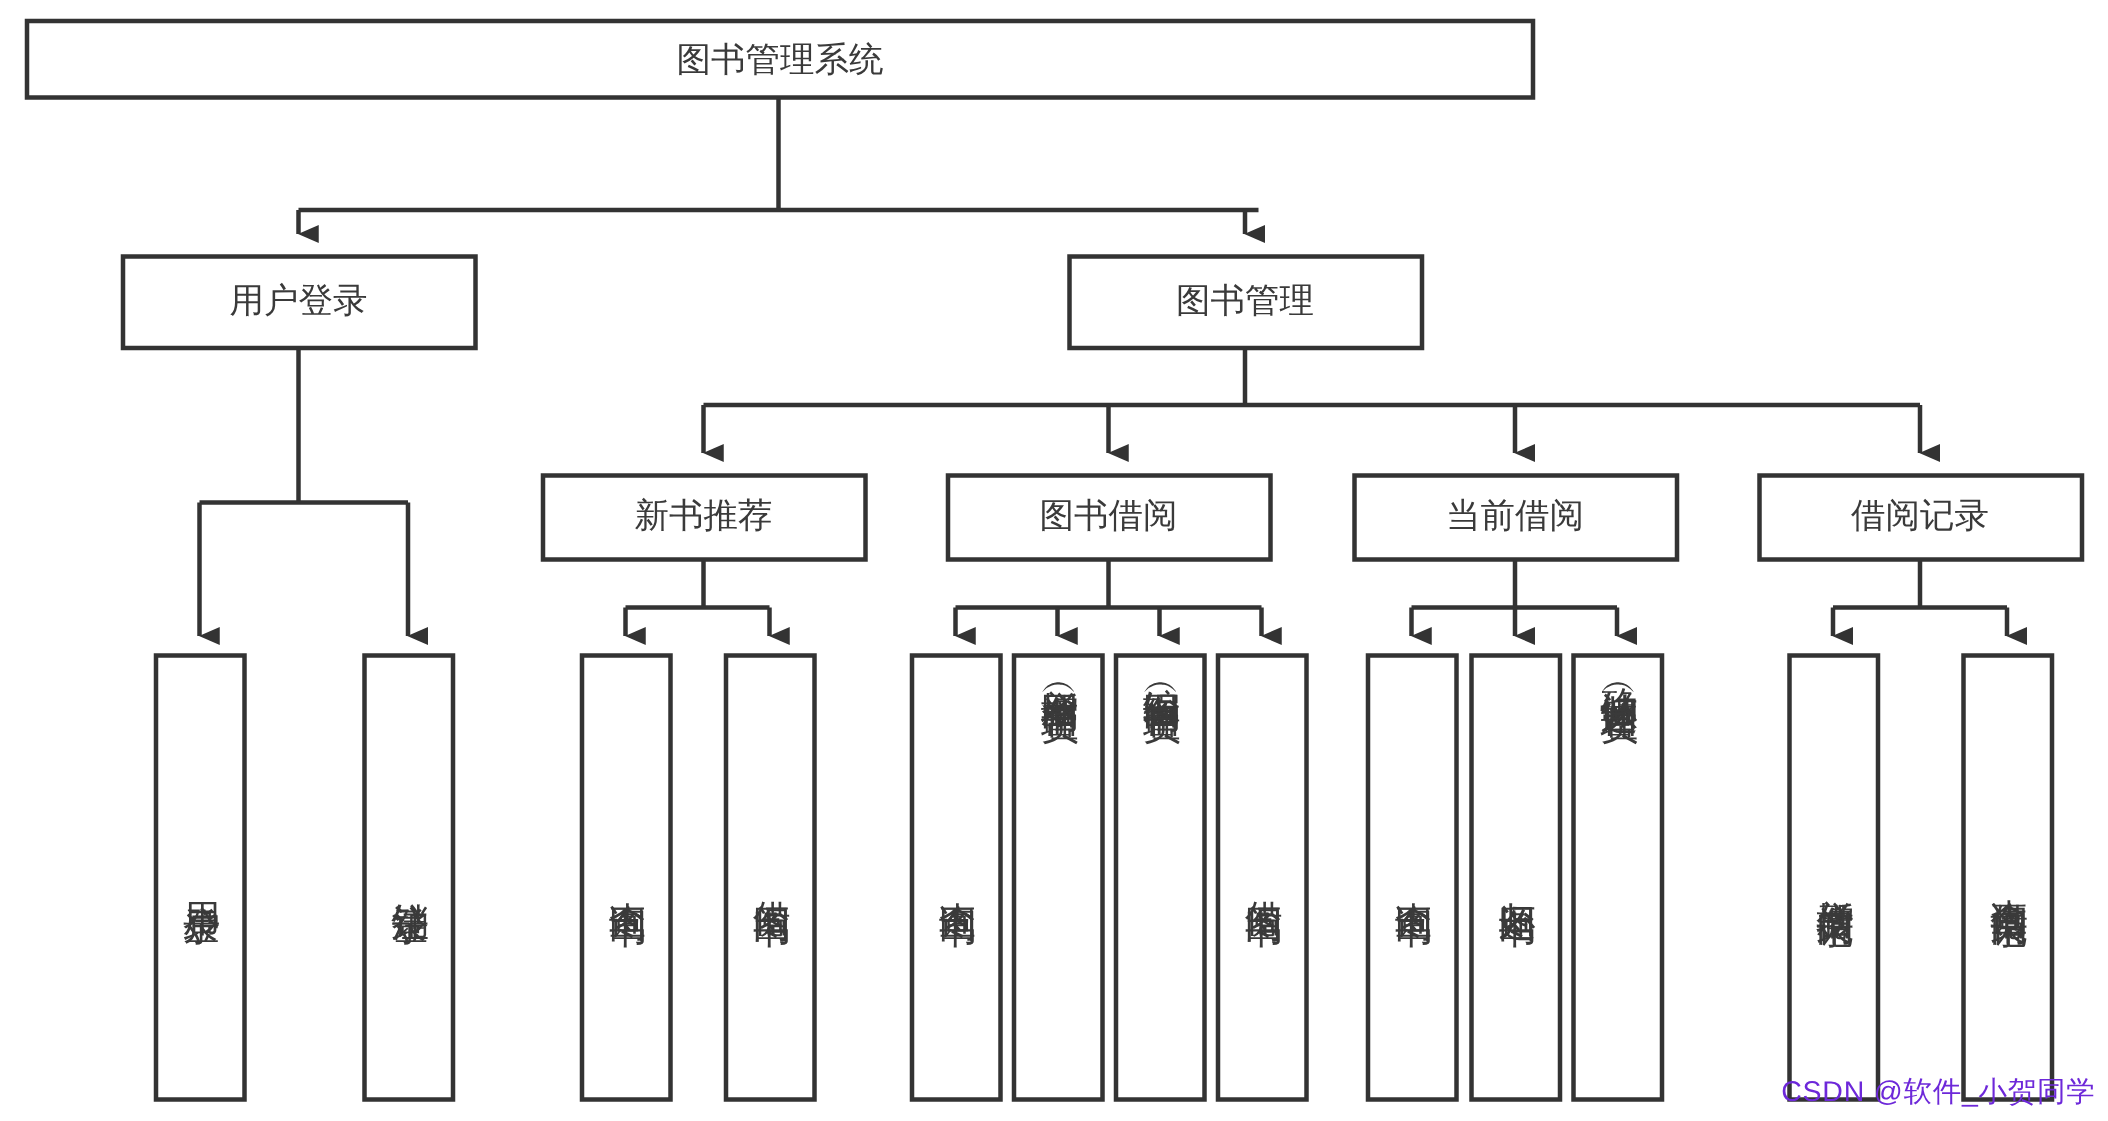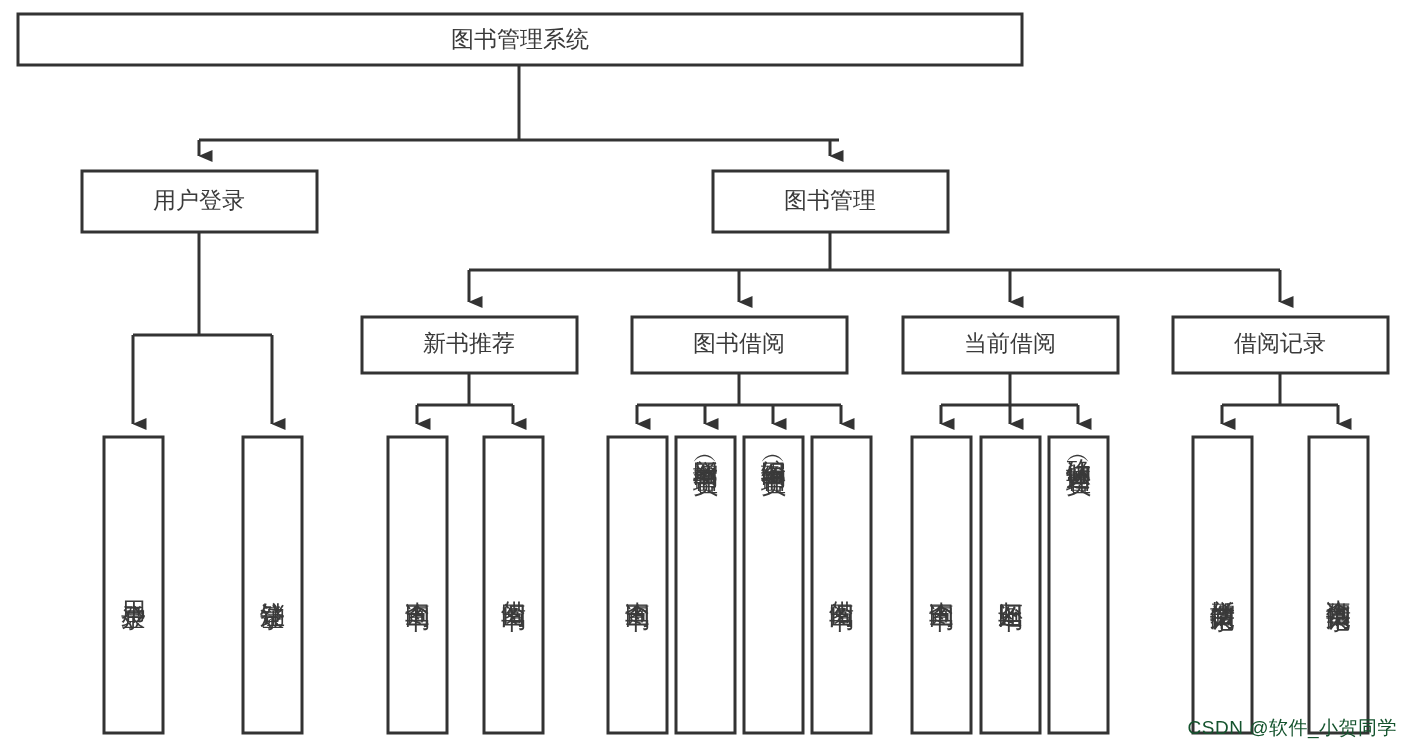--- a/index.html
+++ b/index.html
@@ -76,21 +76,21 @@
     position: absolute;
     box-sizing: border-box;
     pointer-events: none;
   }
   #watermark {
     position: absolute;
     right: 8px;
     bottom: 6px;
     font-family: "Liberation Sans", "DejaVu Sans", sans-serif;
     font-size: 19px;
-    color: #14532d;
+    color: #6d28d9;
     letter-spacing: 0.5px;
     white-space: nowrap;
   }
 </style>
 </head>
 <body>
 
 <div id="diagram-root">
 
   <svg class="flow" viewBox="0 0 1405 747" xmlns="http://www.w3.org/2000/svg">

